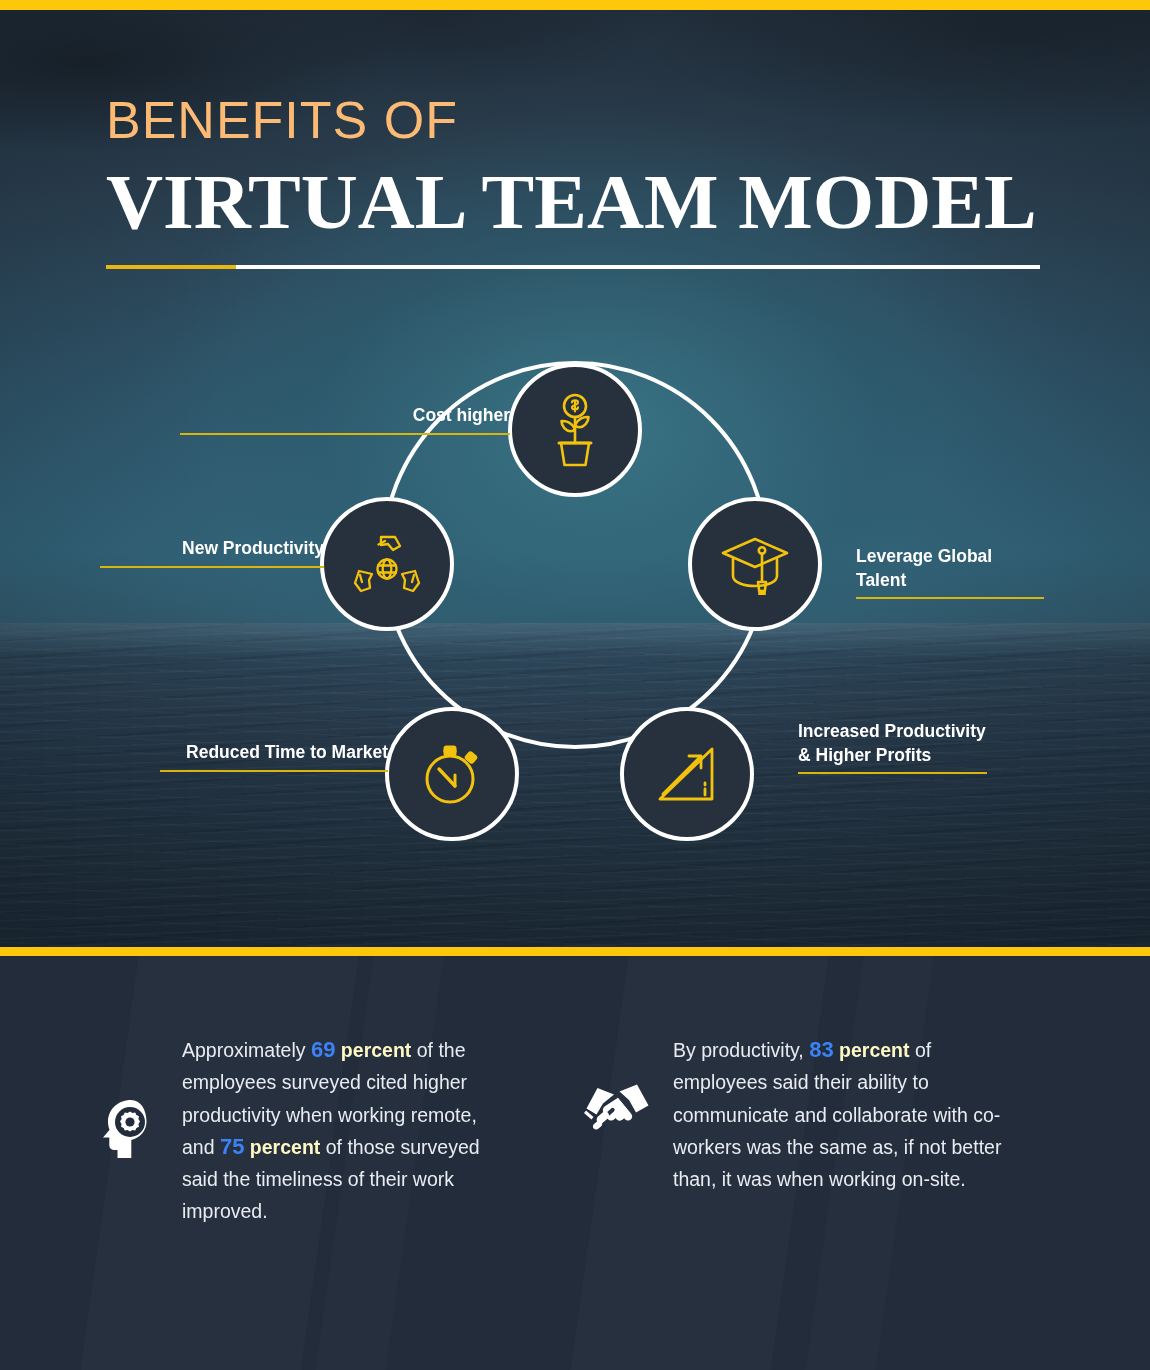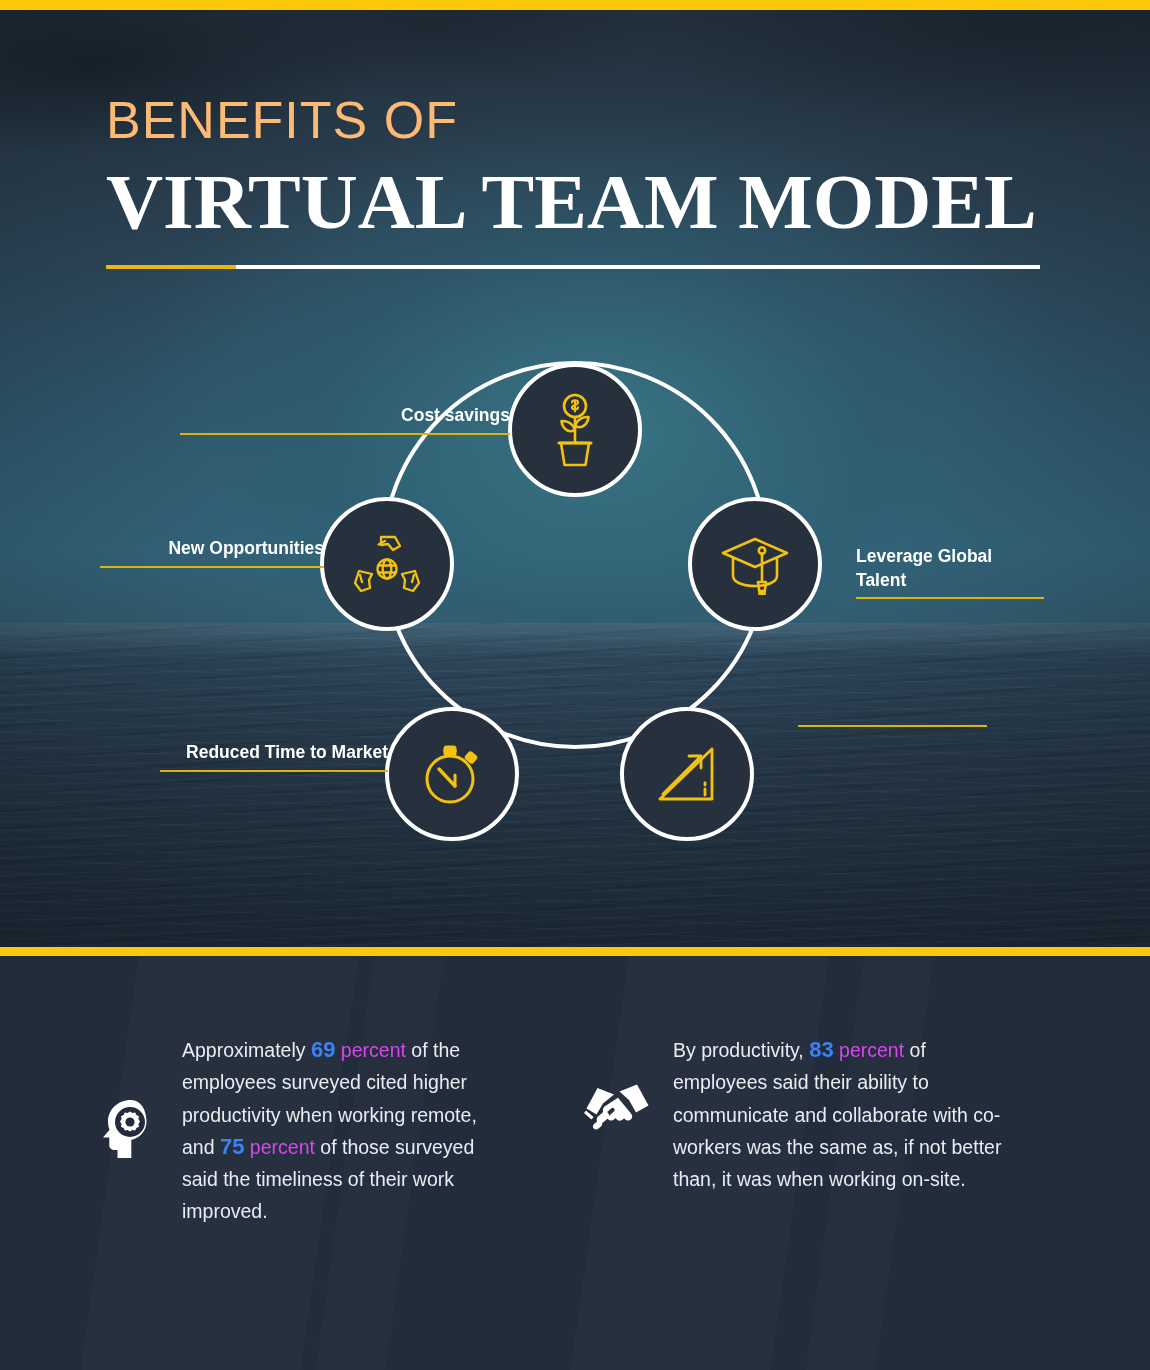--- a/index.html
+++ b/index.html
@@ -108,21 +108,21 @@
     transform:skewX(-8deg);
   }
   .chev.a{ left:110px; }
   .chev.b{ left:345px; width:70px; background:rgba(255,255,255,.016); }
   .chev.c{ left:600px; width:200px; }
   .chev.d{ left:835px; width:70px; background:rgba(255,255,255,.016); }
 
   .stat{ position:absolute; display:flex; align-items:center; }
   .stat .ic{ flex:0 0 auto; margin-right:22px; }
   .stat .body{ color:#e9edf1; font-size:19.5px; line-height:32.3px; }
-  .stat .body b{ color:#d946ef; font-weight:400; }
+  .stat .body b{ color:#fef9c3; font-weight:700; }
   .stat .body .num{ color:#3b82f6; font-weight:700; font-size:22px; }
 </style>
 </head>
 <body>
 
 <div class="top-bar"></div>
 
 <div class="hero">
   <div class="sky"></div>
   <div class="clouds"></div>
@@ -150,21 +150,21 @@
         <path d="M28 7.5v11M25 9.5c0-1.4 1.4-2.2 3-2.2s3 .8 3 2.2-1.3 1.9-3 2.4-3 1.1-3 2.4 1.4 2.2 3 2.2 3-.8 3-2.2" stroke-width="2.1"></path>
         <path d="M28 24v26"></path>
         <path d="M28 36c-2.5-6-8.5-8.5-13.5-8 0 5.5 4.5 10 9 10.2 1.9.1 3.4-.7 4.5-2.2z"></path>
         <path d="M28 32c2.5-6 8.5-8.5 13.5-8 0 5.5-4.5 10-9 10.2-1.9.1-3.4-.7-4.5-2.2z"></path>
         <path d="M14 50h28l-3.5 22h-21z"></path>
         <path d="M12 50h32" stroke-width="3"></path>
       </svg>
     </span>
   </div>
   <div class="lbl left" style="left:180px; top:394px; width:330px;">
-    <div class="txt">Cost savings</div>
+    <div class="txt">Cost higher</div>
     <div class="rule" style="width:330px;"></div>
   </div>
 
   <div class="node" style="left:688px; top:487px; width:134px; height:134px;">
     <span>
       <svg width="72" height="62" viewBox="0 0 72 62" fill="none" stroke="#f2c20c" stroke-width="2.6" stroke-linecap="round" stroke-linejoin="round">
         <path d="M36 6 4 20l32 14 32-14z"></path>
         <path d="M14 26v17c0 6 10 10 22 10s22-4 22-10V26"></path>
         <circle cx="43" cy="17.5" r="3.2"></circle>
         <path d="M43 20.5V48"></path>
@@ -182,20 +182,22 @@
     <span>
       <svg width="66" height="62" viewBox="0 0 66 62" fill="none" stroke="#f2c20c" stroke-width="2.8" stroke-linecap="round" stroke-linejoin="round">
         <path d="M6 56h52V6z"></path>
         <path d="M9 51 46 14"></path>
         <path d="M35 13h12v12"></path>
         <path d="M51 40v2M51 46v6"></path>
       </svg>
     </span>
   </div>
   <div class="lbl right" style="left:798px; top:710px; width:189px;">
+    <div class="txt">Increased Productivity
+&amp; Higher Profits</div>
     <div class="rule" style="width:189px;"></div>
   </div>
 
   <div class="node" style="left:385px; top:697px; width:134px; height:134px;">
     <span>
       <svg width="64" height="66" viewBox="0 0 64 66" fill="none" stroke="#f2c20c" stroke-width="3" stroke-linecap="round" stroke-linejoin="round">
         <circle cx="30" cy="38" r="23"></circle>
         <rect x="25" y="6" width="10" height="8" rx="1.5" fill="#f2c20c"></rect>
         <path d="M25 10h10" stroke-width="3.4"></path>
         <rect x="47" y="13" width="8" height="7" rx="1.5" fill="#f2c20c" transform="rotate(40 51 16.5)"></rect>
@@ -221,21 +223,21 @@
 
         <path d="M6 40l-4 12 6 8 9-3-1-8 3-6z"></path>
         <path d="M7 44l2 7"></path>
 
         <path d="M62 40l4 12-6 8-9-3 1-8-3-6z"></path>
         <path d="M61 44l-2 7"></path>
       </svg>
     </span>
   </div>
   <div class="lbl left" style="left:100px; top:527px; width:224px;">
-    <div class="txt">New Opportunities</div>
+    <div class="txt">New Productivity</div>
     <div class="rule" style="width:224px;"></div>
   </div>
 
 </div>
 
 <div class="mid-bar"></div>
 
 <div class="stats">
   <div class="chev a"></div>
   <div class="chev b"></div>

